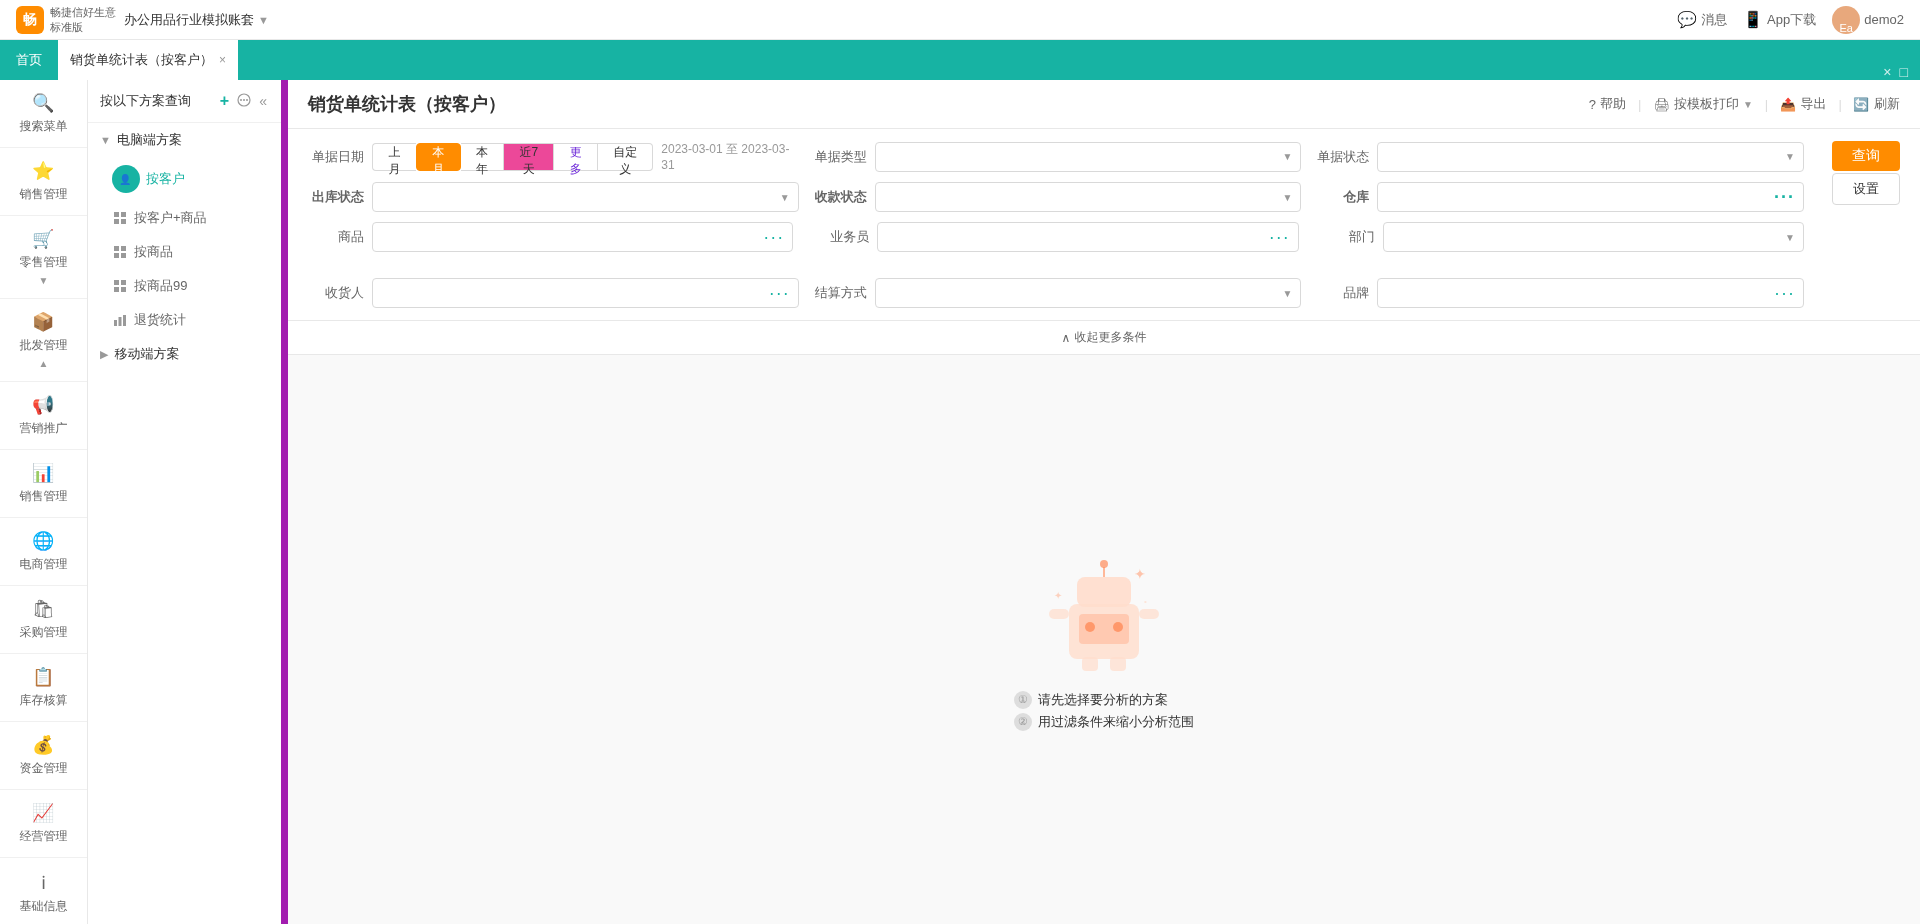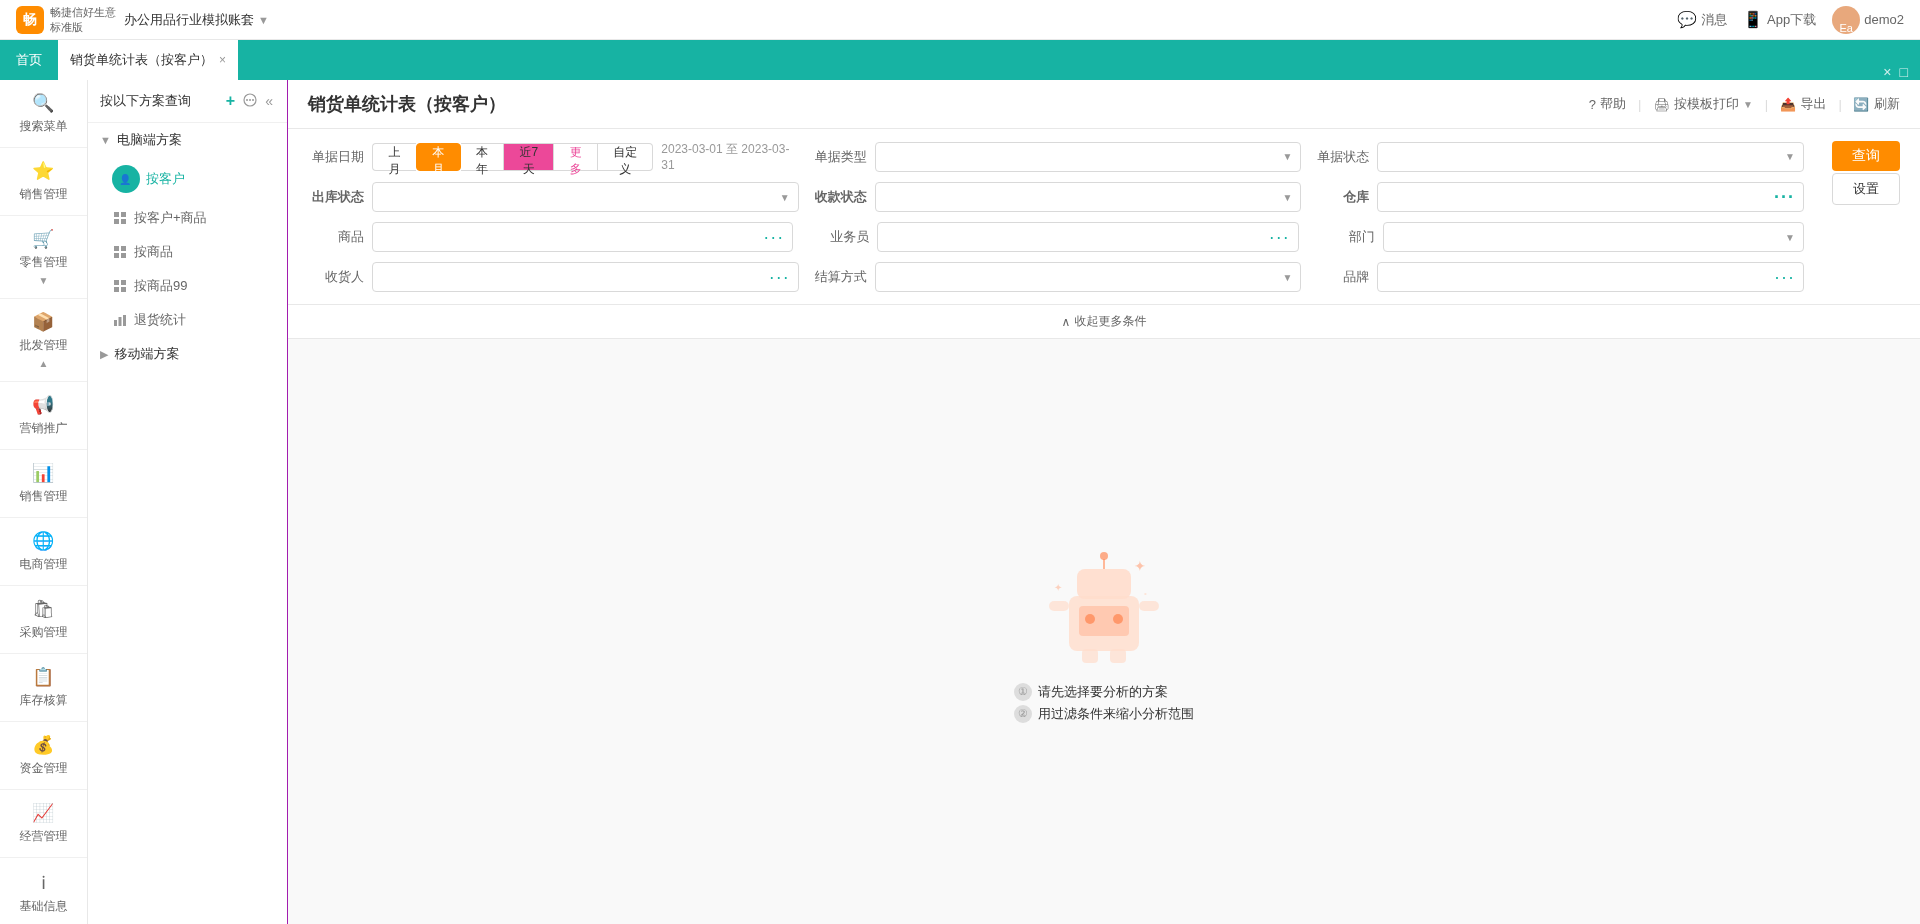--- a/index.html
+++ b/index.html
@@ -31,21 +31,21 @@
 
     
     .sidebar { width: 88px; background: #fff; border-right: 1px solid #e8e8e8; display: flex; flex-direction: column; flex-shrink: 0; overflow-y: auto; }
     .sidebar-item { padding: 12px 4px; display: flex; flex-direction: column; align-items: center; gap: 4px; cursor: pointer; color: #666; font-size: 12px; border-bottom: 1px solid #f0f0f0; }
     .sidebar-icon { font-size: 18px; }
 
     
     .content-area { flex: 1; display: flex; overflow: hidden; }
 
     
-    .scheme-panel { width: 200px; background: #fff; border-right: 1px solid #a21caf; flex-shrink: 0; overflow-y: auto; }
+    .scheme-panel { width: 200px; background: #fff; border-right: 7px solid #a21caf; flex-shrink: 0; overflow-y: auto; }
     .scheme-panel-header { display: flex; align-items: center; justify-content: space-between; padding: 10px 12px; border-bottom: 1px solid #f0f0f0; }
     .scheme-panel-title { font-size: 13px; color: #333; font-weight: 500; }
     .scheme-panel-actions { display: flex; gap: 4px; }
     .scheme-action-btn { color: #999; cursor: pointer; font-size: 14px; background: none; border: none; padding: 2px; }
 
     .scheme-group { }
     .scheme-group-header { display: flex; align-items: center; gap: 6px; padding: 8px 12px; cursor: pointer; color: #333; font-size: 13px; }
     .scheme-item { display: flex; align-items: center; gap: 6px; padding: 8px 12px 8px 24px; cursor: pointer; color: #666; font-size: 13px; }
     .scheme-item.active { color: #17b3a3; }
     .scheme-item-icon { width: 16px; height: 16px; display: flex; align-items: center; justify-content: center; color: #17b3a3; font-size: 12px; }
@@ -308,21 +308,21 @@
 
             <div style="display:flex;align-items:center;gap:12px;margin-bottom:10px;">
 
               <div style="display:flex;align-items:center;gap:8px;flex:1;">
                 <span style="color:#666;font-size:13px;white-space:nowrap;min-width:56px;text-align:right;">单据日期</span>
                 <div style="display:flex;align-items:center;gap:0;">
                   <button style="height:28px;padding:0 10px;border:1px solid #d9d9d9;background:white;cursor:pointer;font-size:12px;color:#333;border-right:none;border-radius:4px 0 0 4px;">上月</button>
                   <button style="height:28px;padding:0 10px;border:1px solid #ff8c00;background:#ff8c00;cursor:pointer;font-size:12px;color:white;border-radius:4px;">本月</button>
                   <button style="height:28px;padding:0 10px;border:1px solid #d9d9d9;background:white;cursor:pointer;font-size:12px;color:#333;border-left:none;">本年</button>
                   <button style="height:28px;padding:0 10px;border:1px solid #d9d9d9;background:#ec4899;cursor:pointer;font-size:12px;color:#333;border-left:none;">近7天</button>
-                  <button style="height:28px;padding:0 10px;border:1px solid #d9d9d9;background:white;cursor:pointer;font-size:12px;color:#ec4899;border-left:none;">更多</button>
+                  <button style="height:28px;padding:0 10px;border:1px solid #d9d9d9;background:white;cursor:pointer;font-size:12px;color:#6d28d9;border-left:none;">更多</button>
                   <button style="height:28px;padding:0 10px;border:1px solid #d9d9d9;background:white;cursor:pointer;font-size:12px;color:#333;border-left:none;border-radius:0 4px 4px 0;">自定义</button>
                 </div>
                 <span style="color:#999;font-size:12px;">2023-03-01 至 2023-03-31</span>
               </div>
 
               <div style="display:flex;align-items:center;gap:8px;flex:1;">
                 <span style="color:#666;font-size:13px;white-space:nowrap;min-width:56px;text-align:right;">单据类型</span>
                 <div class="select-box" style="flex:1;">
                   <span></span>
                   <span style="color:#999;font-size:10px;">▼</span>
@@ -354,21 +354,21 @@
                 </div>
               </div>
               <div style="display:flex;align-items:center;gap:8px;flex:1;">
                 <span style="color:#666;font-size:13px;white-space:nowrap;min-width:56px;text-align:right;">仓库</span>
                 <div style="flex:1;height:30px;border:1px solid #d9d9d9;border-radius:4px;padding:0 8px;display:flex;align-items:center;justify-content:flex-end;">
                   <span class="dots-btn">···</span>
                 </div>
               </div>
             </div>
 
-            <div style="display:flex;align-items:center;gap:20px;margin-bottom:10px;">
+            <div style="display:flex;align-items:center;gap:20px;margin-bottom:26px;">
               <div style="display:flex;align-items:center;gap:8px;flex:1;">
                 <span style="color:#666;font-size:13px;white-space:nowrap;min-width:56px;text-align:right;">商品</span>
                 <div style="flex:1;height:30px;border:1px solid #d9d9d9;border-radius:4px;padding:0 8px;display:flex;align-items:center;justify-content:flex-end;">
                   <span class="dots-btn">···</span>
                 </div>
               </div>
               <div style="display:flex;align-items:center;gap:8px;flex:1;">
                 <span style="color:#666;font-size:13px;white-space:nowrap;min-width:56px;text-align:right;">业务员</span>
                 <div style="flex:1;height:30px;border:1px solid #d9d9d9;border-radius:4px;padding:0 8px;display:flex;align-items:center;justify-content:flex-end;">
                   <span class="dots-btn">···</span>

